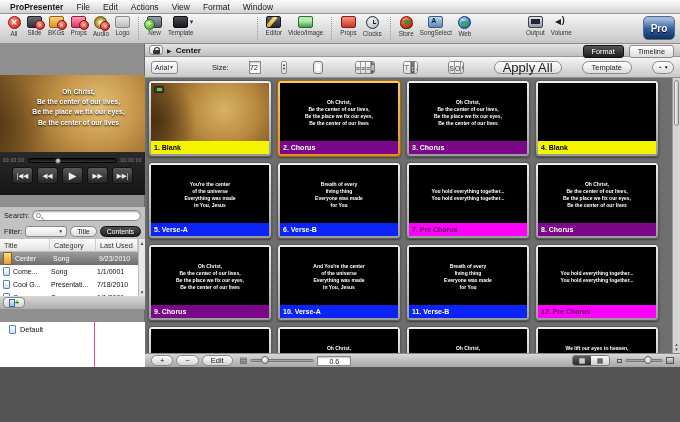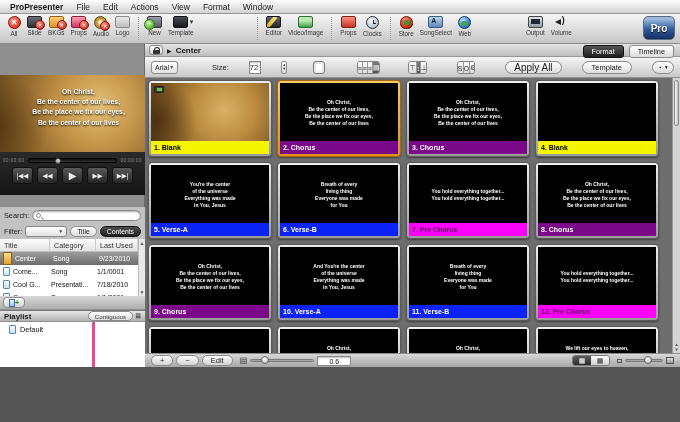--- a/index.html
+++ b/index.html
@@ -106,21 +106,21 @@
   .lt-scroll{position:absolute;right:0;top:0;bottom:0;width:7px;background:#e8e8e8;border-left:1px solid #bbb;
     font-size:5px;color:#555;text-align:center;}
   .lt-scroll .up{position:absolute;top:1px;left:0;right:0;}
   .lt-scroll .dn{position:absolute;bottom:1px;left:0;right:0;}
   .add-row{position:absolute;top:252px;left:0;width:145px;height:14px;background:linear-gradient(#d8d8d8,#adadad);
     border-bottom:1px solid #8f8f8f;display:flex;align-items:center;padding:0 3px;}
   .add-btn{width:22px;height:11px;border-radius:4px;background:linear-gradient(#fdfdfd,#d2d2d2);border:1px solid #8a8a8a;
     display:flex;align-items:center;justify-content:center;}
   .add-btn .plus{color:#2f8d12;font-weight:bold;font-size:8px;line-height:8px;}
   .pl-body{position:absolute;top:278px;left:0;width:145px;height:76px;background:#fff;display:flex;}
-  .pl-left{width:95px;border-right:3px solid #ec4899;}
+  .pl-left{width:95px;border-right:1px solid #ec4899;}
   .pl-item{display:flex;align-items:center;gap:3px;font-size:7.3px;color:#111;padding:3px 2px 0 6px;}
   .hscroll{position:absolute;top:354px;left:0;width:145px;height:8px;background:#cfcfcf;border-top:1px solid #999;display:flex;}
   .hs-seg{position:relative;height:7px;background:linear-gradient(#e9e9e9,#c2c2c2);border-right:1px solid #999;
     font-size:4.5px;color:#555;display:flex;align-items:center;justify-content:space-between;padding:0 1px;}
   .left-bottom{position:absolute;top:362px;left:0;width:145px;height:16px;background:linear-gradient(#dcdcdc,#a6a6a6);
     border-top:1px solid #8a8a8a;display:flex;align-items:center;gap:2px;padding:0 2px;}
   .lb-btn{width:24px;height:12px;border-radius:6px;background:linear-gradient(#fdfdfd,#cfcfcf);border:1px solid #8a8a8a;
     display:flex;align-items:center;justify-content:center;gap:1px;font-size:6px;}
   .mini-doc{width:6px;height:8px;background:linear-gradient(#eaf2fb,#9dc0e4);border:1px solid #3c6ea6;}
   .mini-folder{width:8px;height:6px;background:linear-gradient(#ffe08a,#e3ae2e);border:1px solid #8a6210;}
@@ -143,21 +143,21 @@
   .size-field{width:24px;height:13px;background:#fff;border:1px solid #8a8a8a;text-align:right;font-size:7.5px;
     line-height:12px;padding-right:2px;box-shadow:inset 0 1px 2px rgba(0,0,0,.25);}
   .stepper{width:9px;height:13px;background:linear-gradient(#fff,#d8d8d8);border:1px solid #8a8a8a;border-radius:2px;
     font-size:4px;color:#333;display:flex;flex-direction:column;align-items:center;justify-content:center;line-height:4px;}
   .swatch{width:30px;height:13px;background:#fff;border:1px solid #777;border-radius:3px;box-shadow:inset 0 0 0 2px #e8e8e8;}
   .btn-group{display:flex;border:1px solid #828282;border-radius:3px;overflow:hidden;height:13px;}
   .gb{width:16px;height:13px;background:linear-gradient(#fdfdfd,#d4d4d4);border-right:1px solid #9a9a9a;
     display:flex;align-items:center;justify-content:center;font-size:7px;color:#333;}
   .gb:last-child{border-right:none;}
   .gb.on{background:linear-gradient(#7b7b7b,#4c4c4c);color:#fff;}
-  .apply{height:13px;border-radius:7px;padding:0 8px;font-size:10px;}
+  .apply{height:13px;border-radius:7px;padding:0 8px;font-size:13px;}
   .tmpl{margin-left:auto;height:13px;border-radius:7px;padding:0 9px;font-size:7.5px;}
   .clock-combo{width:22px;height:13px;border-radius:7px;}
   
   .grid{position:absolute;top:34px;left:0;right:8px;bottom:14px;background:#6e6e6e;overflow:hidden;}
   .slide{position:absolute;width:124px;height:77px;border:1px solid #5a5a5a;border-radius:4px;padding:2px;
     background:linear-gradient(#efefef,#9b9b9b);box-shadow:0 1px 2px rgba(0,0,0,.45);}
   .slide.sel{background:linear-gradient(#f8c96d,#e08d1e);border-color:#a96a0e;}
   .thumb{position:absolute;left:2px;top:2px;right:2px;height:60px;background:#000;display:flex;align-items:center;justify-content:center;overflow:hidden;}
   .thumb.gold{background:radial-gradient(circle at 62% 45%,#d9b267 0%,#b98a3f 40%,#8a6228 70%,#5f421a 100%);}
   .thumb.gold:before{content:"";position:absolute;left:-18px;top:-8px;width:70px;height:90px;
@@ -358,25 +358,20 @@
       </div>
     </div>
 
     <div class="add-row">
       <span class="add-btn">
         <span class="mini-doc"></span>
         <span class="plus">+</span>
       </span>
     </div>
 
-    <div class="panel-hdr" style="top:266px">
-      <span>Playlist</span>
-      <span class="pill right" style="height:10px;font-size:6.2px">Contiguous</span>
-      <span style="font-size:7px;color:#444;margin-left:2px">≣</span>
-    </div>
 
     <div class="pl-body">
       <div class="pl-left">
         <div class="pl-item">
           <span class="row-ic doc"></span>
           <span>Default</span>
         </div>
       </div>
       <div style="flex:1"></div>
     </div>

